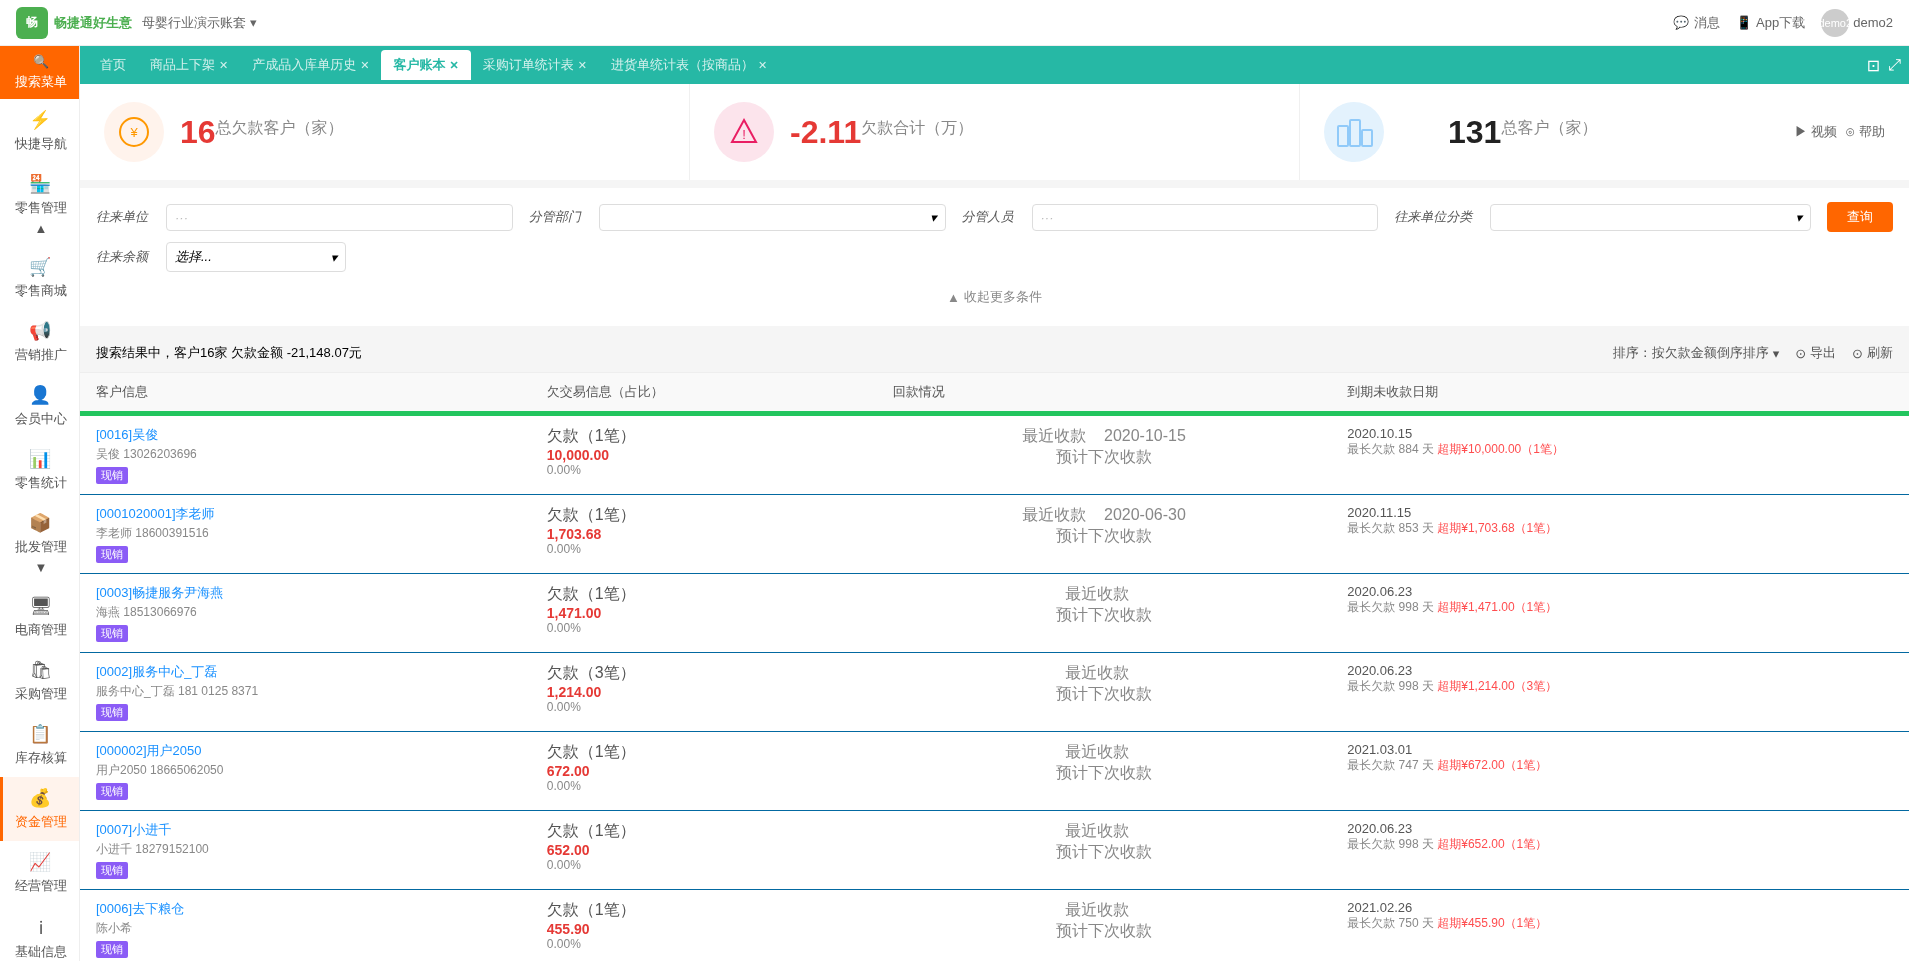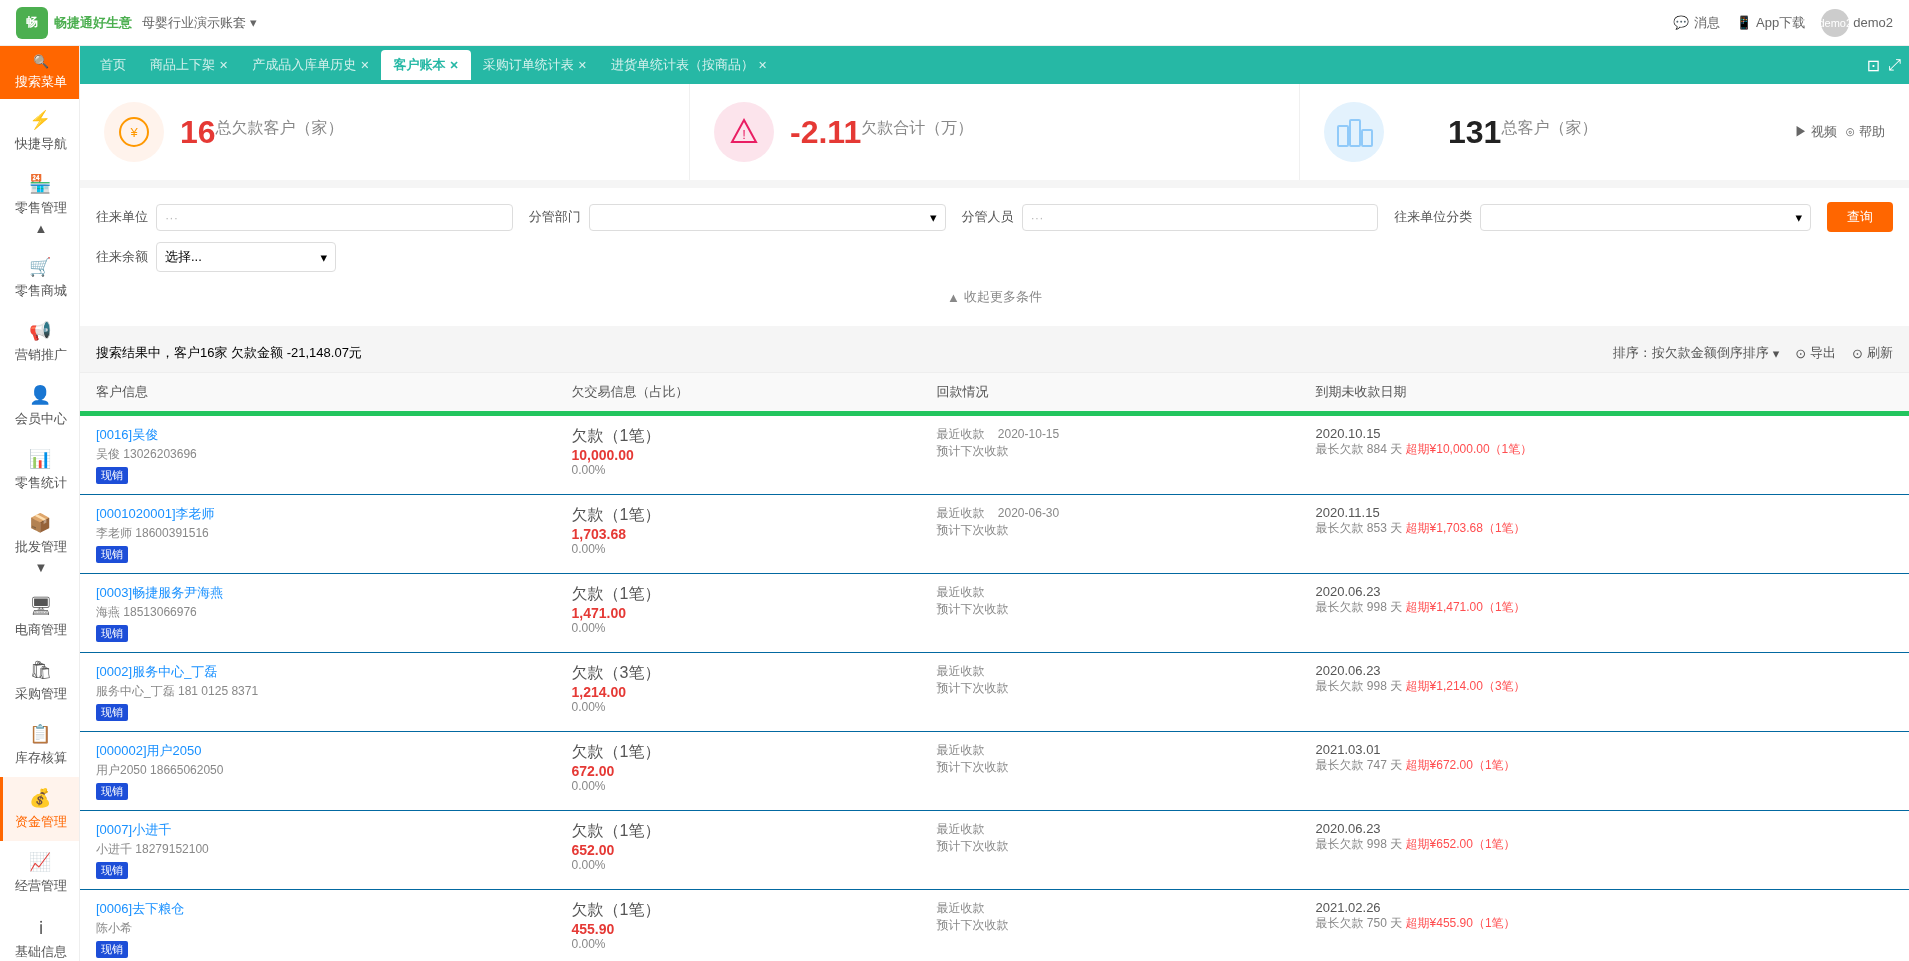--- a/index.html
+++ b/index.html
@@ -110,21 +110,21 @@
     .stat-label { font-size: 16px; color: #888; margin-top: 4px; }
     .stat-card-actions { margin-left: auto; display: flex; gap: 8px; align-items: flex-start; font-size: 12px; color: #666; }
 
     
     .filter-area {
       background: #fff;
       padding: 14px 16px;
       margin-bottom: 8px;
     }
     .filter-row { display: flex; gap: 16px; margin-bottom: 10px; align-items: center; }
-    .filter-group { display: flex; align-items: center; gap: 8px; flex: 1; }
+    .filter-group { display: flex; align-items: center; gap: 18px; flex: 1; font-style: italic; }
     .filter-label { color: #555; white-space: nowrap; font-size: 13px; }
     .filter-input-with-dots { display: flex; align-items: center; gap: 4px; border: 1px solid #ddd; border-radius: 4px; padding: 5px 8px; flex: 1; }
     .filter-select { display: flex; align-items: center; border: 1px solid #ddd; border-radius: 4px; padding: 5px 8px; flex: 1; cursor: pointer; justify-content: space-between; }
     .search-btn { background: #ff6600; color: #fff; border: none; border-radius: 4px; padding: 6px 20px; cursor: pointer; font-size: 13px; }
     .collapse-btn { display: flex; align-items: center; justify-content: center; gap: 4px; color: #888; font-size: 12px; cursor: pointer; padding: 6px 0; }
 
     
     .results-summary {
       background: #f5f5f5;
       padding: 10px 16px;
@@ -144,25 +144,25 @@
       text-align: left;
       font-weight: normal;
       color: #555;
       border-bottom: 5px solid #22c55e;
       font-size: 13px;
     }
     .data-table td { padding: 10px 16px; border-bottom: 1px solid #0369a1; vertical-align: top; }
 
     .customer-name { color: #1890ff; font-size: 13px; cursor: pointer; }
     .customer-sub { color: #888; font-size: 12px; margin-top: 2px; }
-    .tag-green { background: #1d4ed8; color: #fff; border-radius: 2px; padding: 1px 5px; font-size: 11px; display: inline-block; margin-top: 4px; }
+    .tag-green { background: #8b5cf6; color: #fff; border-radius: 2px; padding: 1px 5px; font-size: 11px; display: inline-block; margin-top: 4px; }
     .debt-amount { color: #e53935; font-size: 14px; font-weight: bold; }
     .debt-count { color: #555; font-size: 16px; }
     .debt-percent { color: #888; font-size: 12px; }
-    .recent-payment { color: #888; font-size: 12px; }
+    .recent-payment { color: #888; font-size: 16px; text-align: center; }
     .overdue-info { color: #888; font-size: 12px; }
     .overdue-link { color: #ff4d4f; font-size: 12px; cursor: pointer; }
     .date-text { color: #555; font-size: 13px; }
 
     .scrollbar::-webkit-scrollbar { width: 6px; }
     .scrollbar::-webkit-scrollbar-track { background: #f1f1f1; }
     .scrollbar::-webkit-scrollbar-thumb { background: #ccc; border-radius: 3px; }
   </style>
 </head>
 <body>

